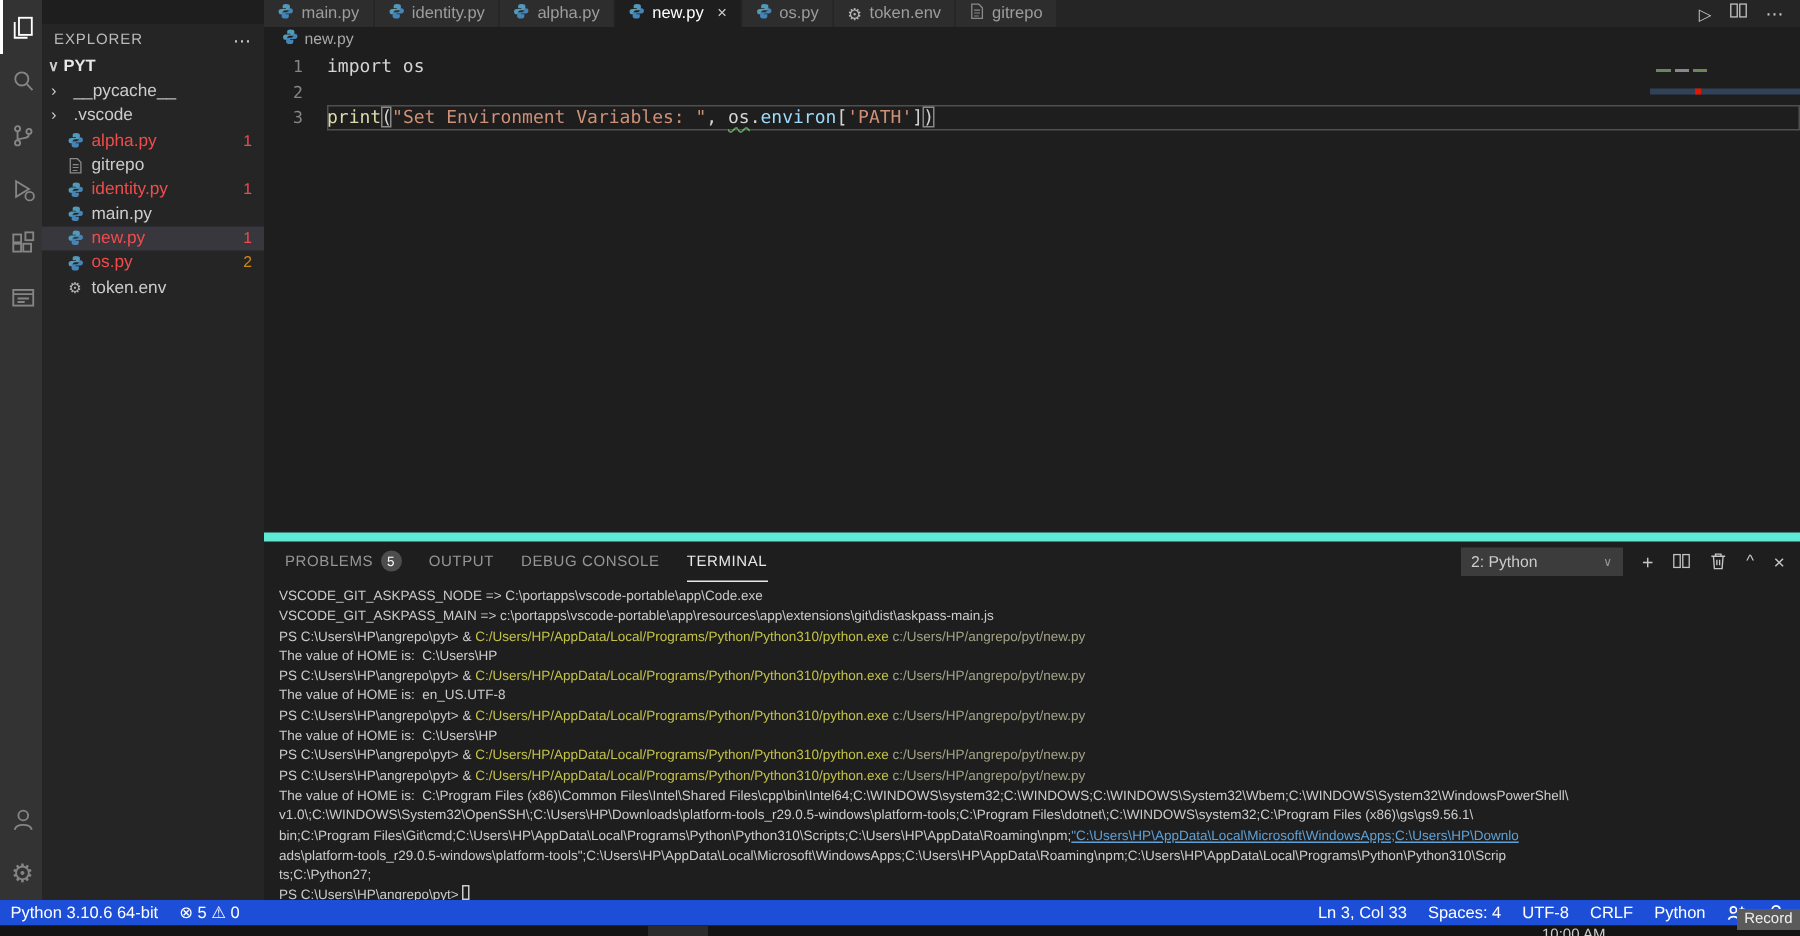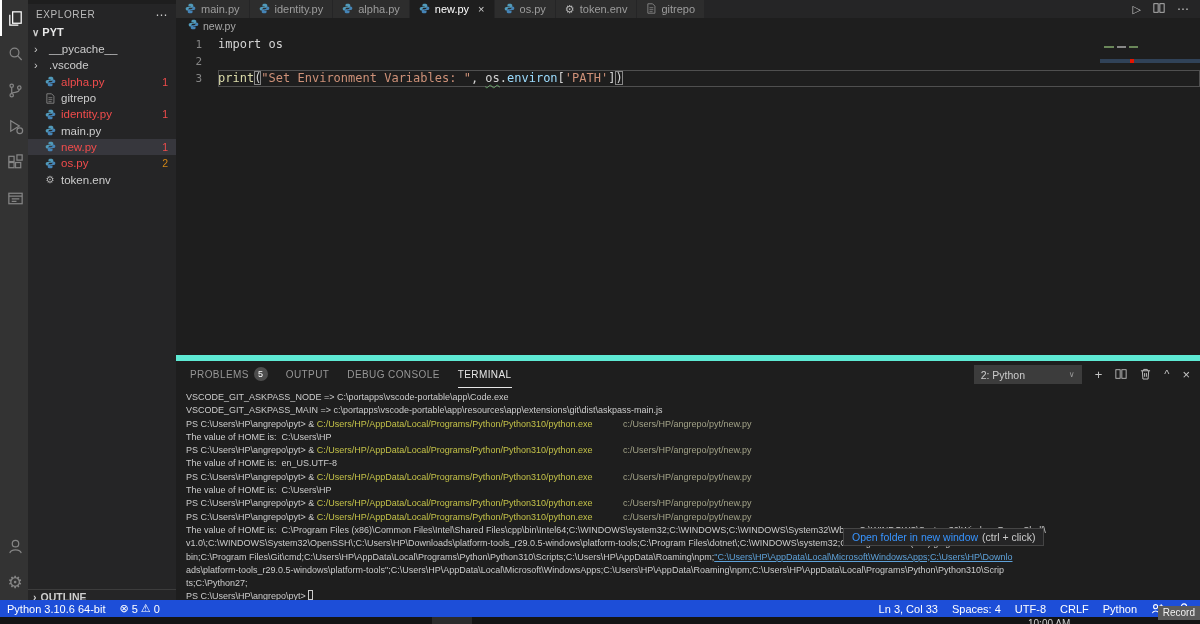--- a/index.html
+++ b/index.html
@@ -9,21 +9,21 @@
   
   .activity-bar { position:absolute; left:0; top:0; width:28px; height:600px; background:#333333; display:flex; flex-direction:column; align-items:stretch; z-index:3; }
   .ab-icon { width:28px; height:36px; display:flex; align-items:center; justify-content:center; cursor:pointer; border-left:2px solid transparent; }
   .ab-icon svg { stroke:#858585; fill:none; stroke-width:1.3; }
   .ab-icon.active { border-left:2px solid #ffffff; }
   .ab-icon.active svg { stroke:#ffffff; }
   .ab-spacer { flex:1; }
   .ab-gear { color:#858585; font-size:17px; text-align:center; }
 
   
-  .sidebar { position:absolute; left:28px; top:4px; width:148px; height:600px; background:#252526; color:#cccccc; z-index:2; }
+  .sidebar { position:absolute; left:28px; top:16px; width:148px; height:600px; background:#252526; color:#cccccc; z-index:2; }
   .sb-header { height:21px; display:flex; align-items:center; padding:0 8px; font-size:10px; letter-spacing:.6px; color:#bbbbbb; }
   .sb-more { margin-left:auto; color:#cccccc; font-size:12px; cursor:pointer; }
   .sb-section { height:14px; display:flex; align-items:center; font-size:11px; font-weight:bold; color:#e8e8e8; padding-left:4px; gap:3px; cursor:pointer; }
   .sb-chev { font-size:10px; color:#cccccc; }
   .tree { margin-top:2px; }
   .tree-item { height:16.3px; display:flex; align-items:center; font-size:11.5px; padding-left:16px; gap:5px; cursor:pointer; color:#cccccc; }
   .tree-item.selected { background:#37373d; }
   .tree-item .ti-icon { width:12px; display:inline-flex; justify-content:center; font-size:10px; color:#c09553; }
   .tree-item .ti-chev { width:10px; color:#cccccc; font-size:11px; margin-left:-10px; }
   .tree-item .fname.err { color:#f14c4c; }
@@ -63,21 +63,21 @@
   .panel-head { height:27px; display:flex; align-items:center; padding:0 10px 0 14px; gap:18px; }
   .ptab { font-size:10px; letter-spacing:.4px; color:#969696; cursor:pointer; display:flex; align-items:center; gap:5px; height:27px; border-bottom:1px solid transparent; }
   .ptab.active { color:#e7e7e7; border-bottom:1px solid #e7e7e7; }
   .pbadge { background:#4d4d4d; color:#ffffff; width:14px; height:14px; border-radius:50%; font-size:9px; display:inline-flex; align-items:center; justify-content:center; }
   .panel-actions { margin-left:auto; display:flex; align-items:center; gap:13px; color:#c5c5c5; }
   .term-select { background:#3c3c3c; width:108px; height:19px; display:flex; align-items:center; justify-content:space-between; font-size:10.5px; color:#cccccc; padding:0 7px; cursor:pointer; }
   .pa-ic { font-size:13px; cursor:pointer; line-height:1; }
   .pa-ic svg { stroke:#c5c5c5; fill:none; stroke-width:1; }
 
   .term { padding:3px 0 0 10px; font-family:Liberation Sans, sans-serif; font-size:9px; line-height:13.3px; white-space:pre; overflow:hidden; height:216px; color:#cccccc; }
-  .t-d { color:#cccccc; } .t-y { color:#c3c148; } .t-a { color:#a2a287;margin-left:28px; }
+  .t-d { color:#cccccc; } .t-y { color:#c3c148; } .t-a { color:#a2a287; }
   .t-l { color:#5ea1d8; text-decoration:underline; }
   .t-cur { display:inline-block; width:5px; height:10px; border:1px solid #cccccc; vertical-align:-1px; }
 
   .term-tooltip { position:absolute; left:843px; top:528px; height:18px; background:#252526; border:1px solid #454545; display:flex; align-items:center; gap:4px; padding:0 8px; font-size:10.5px; z-index:6; white-space:nowrap; }
   .tt-link { color:#3794ff; cursor:pointer; }
   .tt-hint { color:#cccccc; }
 
   
   .statusbar { position:absolute; top:600px; left:0; width:1200px; height:17px; background:#1d4ed8; color:#ffffff; display:flex; align-items:center; font-size:11px; z-index:4; }
   .sb-item { padding:0 7px; cursor:pointer; display:flex; align-items:center; gap:3px; white-space:nowrap; }
@@ -363,24 +363,20 @@
               </svg>
           </span>
           <span class="pa-ic" style="font-size:11px">^</span>
           <span class="pa-ic">×</span>
         </div>
       </div>
       <div class="term" id="term-host"><div><span class="t-d">VSCODE_GIT_ASKPASS_NODE =&gt; C:\portapps\vscode-portable\app\Code.exe</span></div><div><span class="t-d">VSCODE_GIT_ASKPASS_MAIN =&gt; c:\portapps\vscode-portable\app\resources\app\extensions\git\dist\askpass-main.js</span></div><div><span class="t-d">PS C:\Users\HP\angrepo\pyt&gt; &amp; </span><span class="t-y">C:/Users/HP/AppData/Local/Programs/Python/Python310/python.exe</span><span class="t-a"> c:/Users/HP/angrepo/pyt/new.py</span></div><div><span class="t-d">The value of HOME is:  C:\Users\HP</span></div><div><span class="t-d">PS C:\Users\HP\angrepo\pyt&gt; &amp; </span><span class="t-y">C:/Users/HP/AppData/Local/Programs/Python/Python310/python.exe</span><span class="t-a"> c:/Users/HP/angrepo/pyt/new.py</span></div><div><span class="t-d">The value of HOME is:  en_US.UTF-8</span></div><div><span class="t-d">PS C:\Users\HP\angrepo\pyt&gt; &amp; </span><span class="t-y">C:/Users/HP/AppData/Local/Programs/Python/Python310/python.exe</span><span class="t-a"> c:/Users/HP/angrepo/pyt/new.py</span></div><div><span class="t-d">The value of HOME is:  C:\Users\HP</span></div><div><span class="t-d">PS C:\Users\HP\angrepo\pyt&gt; &amp; </span><span class="t-y">C:/Users/HP/AppData/Local/Programs/Python/Python310/python.exe</span><span class="t-a"> c:/Users/HP/angrepo/pyt/new.py</span></div><div><span class="t-d">PS C:\Users\HP\angrepo\pyt&gt; &amp; </span><span class="t-y">C:/Users/HP/AppData/Local/Programs/Python/Python310/python.exe</span><span class="t-a"> c:/Users/HP/angrepo/pyt/new.py</span></div><div><span class="t-d">The value of HOME is:  C:\Program Files (x86)\Common Files\Intel\Shared Files\cpp\bin\Intel64;C:\WINDOWS\system32;C:\WINDOWS;C:\WINDOWS\System32\Wbem;C:\WINDOWS\System32\WindowsPowerShell\</span></div><div><span class="t-d">v1.0\;C:\WINDOWS\System32\OpenSSH\;C:\Users\HP\Downloads\platform-tools_r29.0.5-windows\platform-tools;C:\Program Files\dotnet\;C:\WINDOWS\system32;C:\Program Files (x86)\gs\gs9.56.1\</span></div><div><span class="t-d">bin;C:\Program Files\Git\cmd;C:\Users\HP\AppData\Local\Programs\Python\Python310\Scripts;C:\Users\HP\AppData\Roaming\npm;</span><span class="t-l">"C:\Users\HP\AppData\Local\Microsoft\WindowsApps;C:\Users\HP\Downlo</span></div><div><span class="t-d">ads\platform-tools_r29.0.5-windows\platform-tools";C:\Users\HP\AppData\Local\Microsoft\WindowsApps;C:\Users\HP\AppData\Roaming\npm;C:\Users\HP\AppData\Local\Programs\Python\Python310\Scrip</span></div><div><span class="t-d">ts;C:\Python27;</span></div><div><span class="t-d">PS C:\Users\HP\angrepo\pyt&gt; </span><span class="t-cur"></span></div></div>
     </div>
   </div>
 
-  <div class="term-tooltip">
-    <span class="tt-link">Open folder in new window</span>
-    <span class="tt-hint">(ctrl + click)</span>
-  </div>
 
   <div class="statusbar">
     <div class="sb-item">
       <span>Python 3.10.6 64-bit</span>
     </div>
     <div class="sb-item">
       <span>⊗</span>
       <span>5</span>
       <span>⚠</span>
       <span>0</span>

